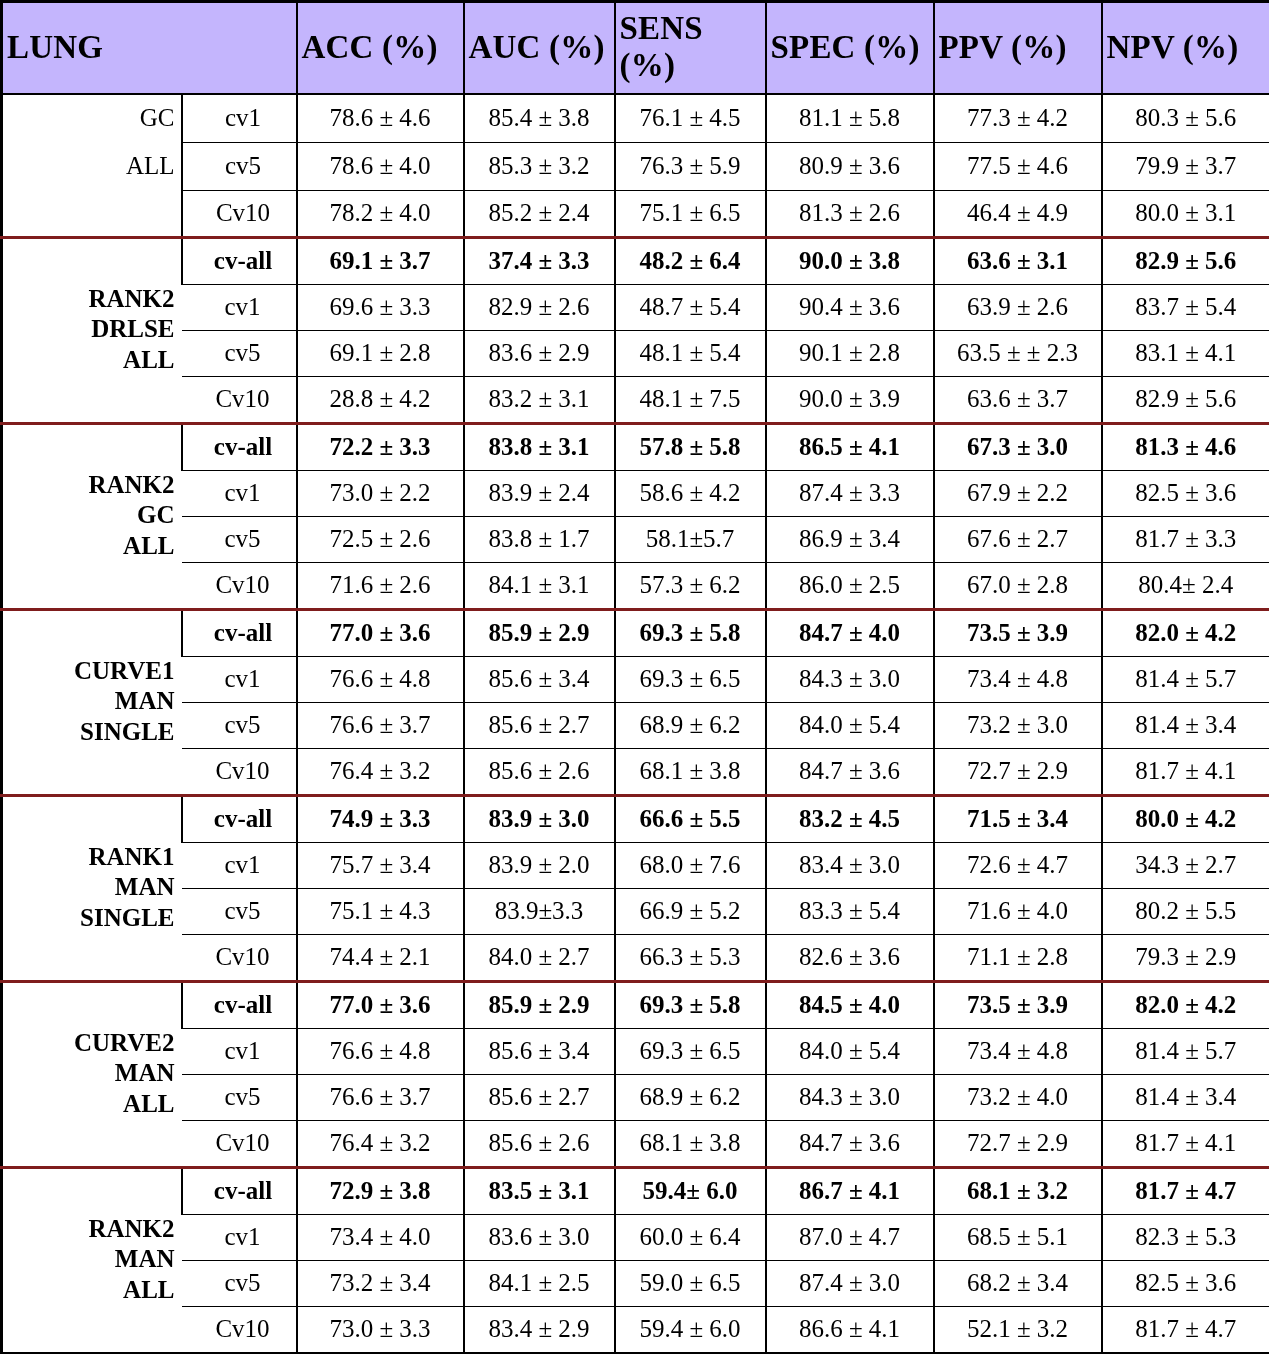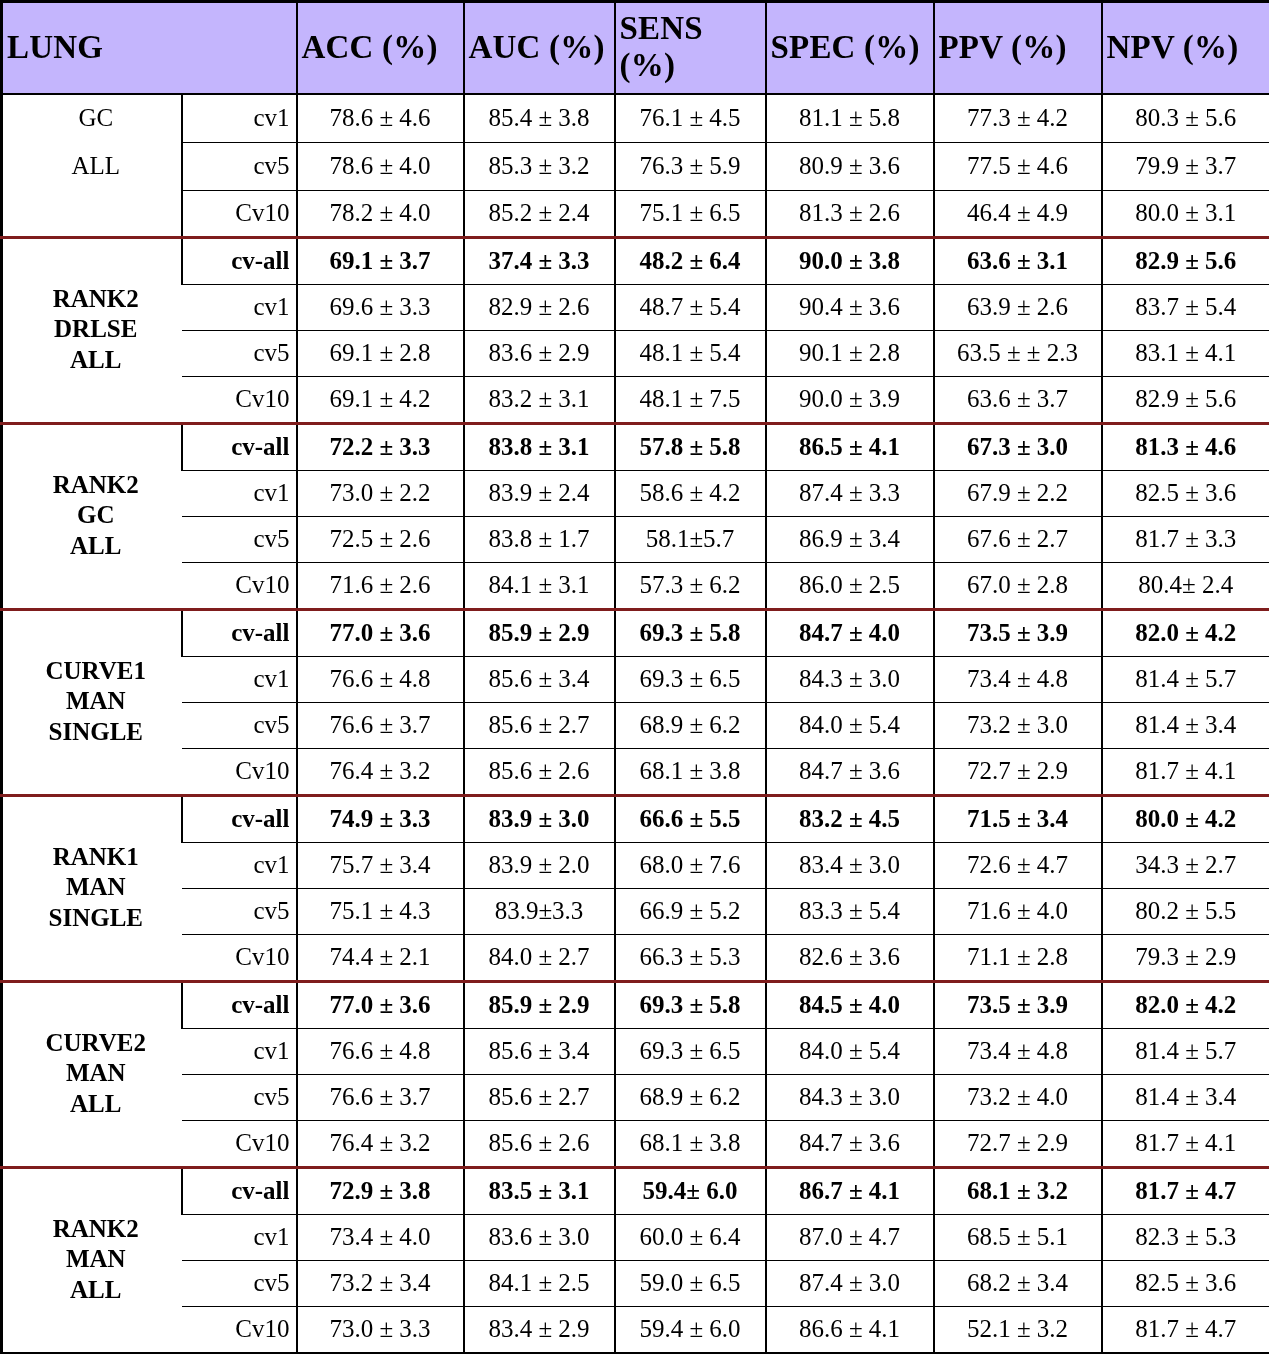--- a/index.html
+++ b/index.html
@@ -52,23 +52,23 @@
     border-top:1px solid #000;
     padding:8px 6px 9px 6px;
     vertical-align:middle;
     background:#ffffff;
     height:42px;
     box-sizing:border-box;
   }
   tbody td:first-child{border-left:none;}
 
   td.num{text-align:center;white-space:nowrap;}
-  td.fold{text-align:right;padding-left:14px;white-space:nowrap;}
+  td.fold{text-align:center;padding-left:14px;white-space:nowrap;}
   td.group{
-    text-align:center;
+    text-align:right;
     padding-left:14px;
     line-height:1.22;
     white-space:pre-line;
     vertical-align:middle;
   }
   td.group.plain{white-space:normal;}
 
   tr.bold td{font-weight:bold;}
   tr.group-start > td{border-top:3px solid #7f1d1d;}
   tr.first-body > td{border-top:none;}
@@ -158,21 +158,21 @@
           <td class="fold">cv5</td>
           <td class="num">69.1 ± 2.8</td>
           <td class="num">83.6 ± 2.9</td>
           <td class="num">48.1 ± 5.4</td>
           <td class="num">90.1 ± 2.8</td>
           <td class="num">63.5 ±  ± 2.3</td>
           <td class="num">83.1 ± 4.1</td>
         </tr>
         <tr>
           <td class="fold">Cv10</td>
-          <td class="num">69.1 ± 4.2</td>
+          <td class="num">28.8 ± 4.2</td>
           <td class="num">83.2 ± 3.1</td>
           <td class="num">48.1 ± 7.5</td>
           <td class="num">90.0 ± 3.9</td>
           <td class="num">63.6 ± 3.7</td>
           <td class="num">82.9 ± 5.6</td>
         </tr>
         <tr class="bold group-start">
           <td class="group" rowspan="4">RANK2
 GC
 ALL</td>

